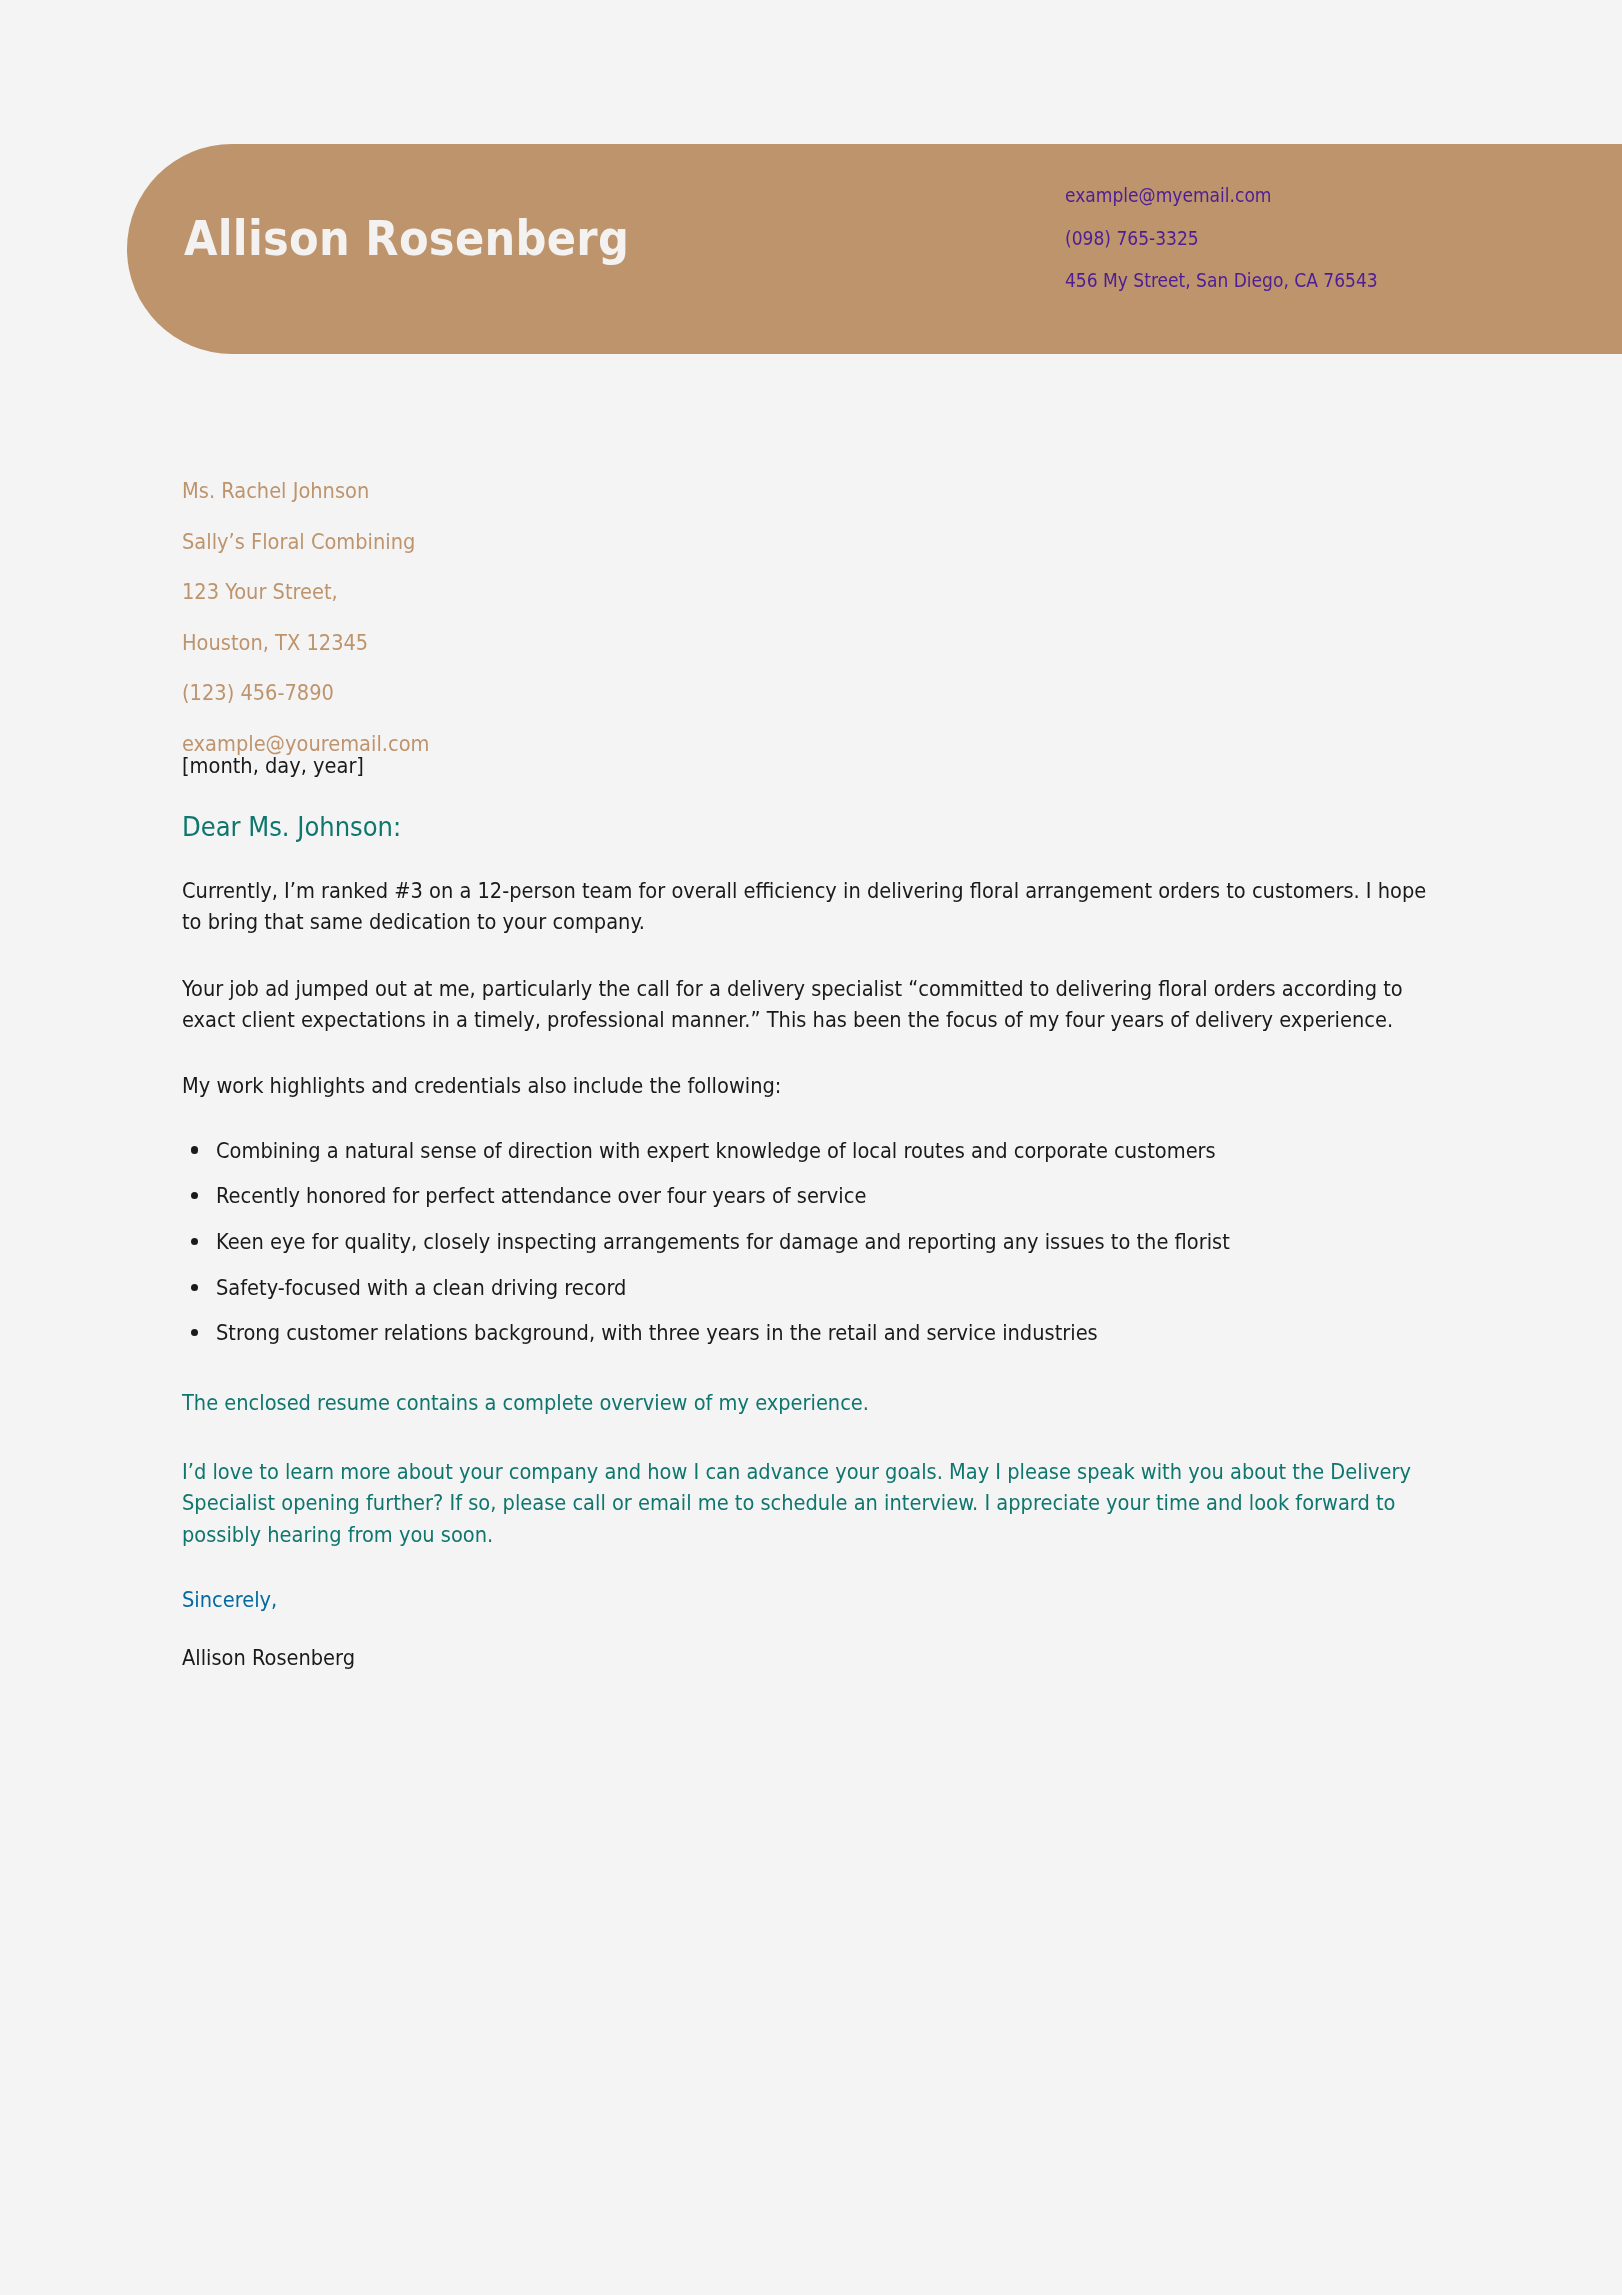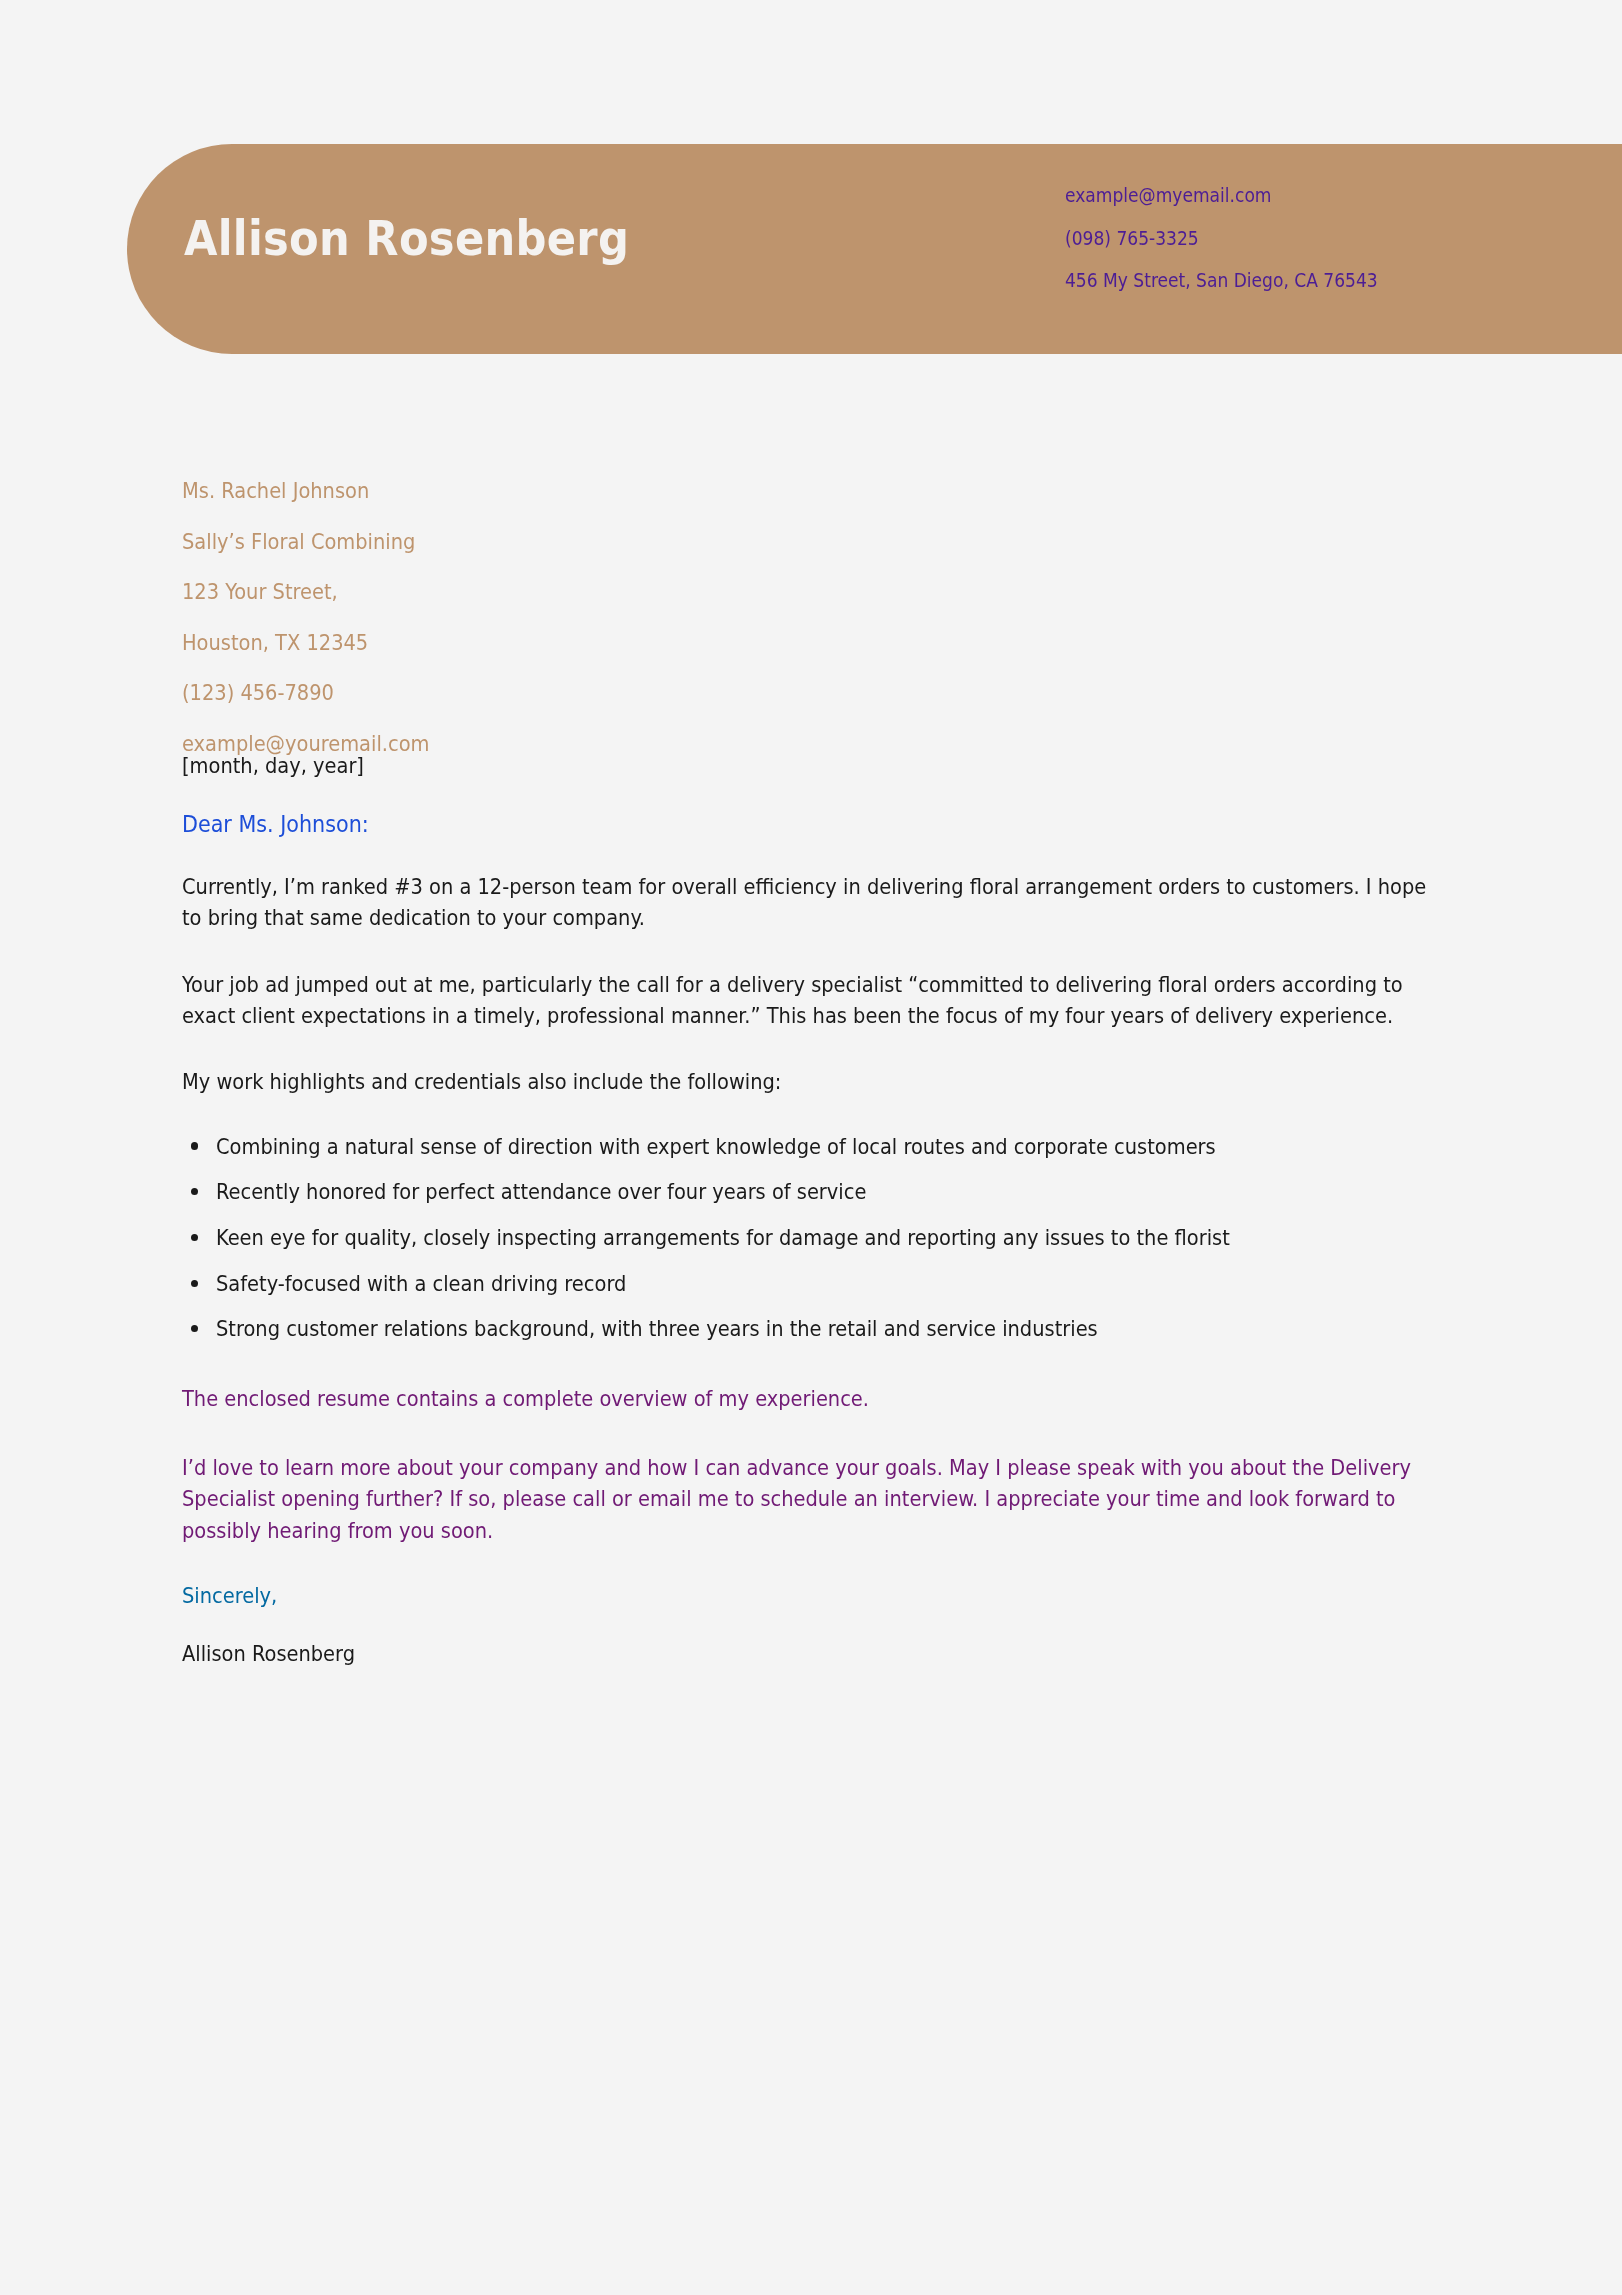--- a/index.html
+++ b/index.html
@@ -83,22 +83,22 @@
     margin-bottom: 0;
   }
 
   .date-line {
     color: #1a1a1a;
     font-size: 21.6px;
     line-height: 1;
   }
   .salutation {
     margin-top: 37px;
-    color: #1d4ed8;
-    font-size: 23px;
+    color: #0f766e;
+    font-size: 27px;
     line-height: 1;
   }
 
   .para {
     margin-top: 35px;
     color: #1a1a1a;
     font-size: 21.6px;
     line-height: 1.45;
     text-align: left;
   }
@@ -124,21 +124,21 @@
     left: 9.2px;
     top: 11.8px;
     width: 7.2px;
     height: 7.2px;
     border-radius: 50%;
     background: #1a1a1a;
   }
 
   .closing-para {
     margin-top: 38px;
-    color: #701a75;
+    color: #0f766e;
     font-size: 21.6px;
     line-height: 1.45;
   }
 
   .signoff {
     margin-top: 39px;
     color: #0369a1;
     font-size: 21.6px;
     line-height: 1;
   }

